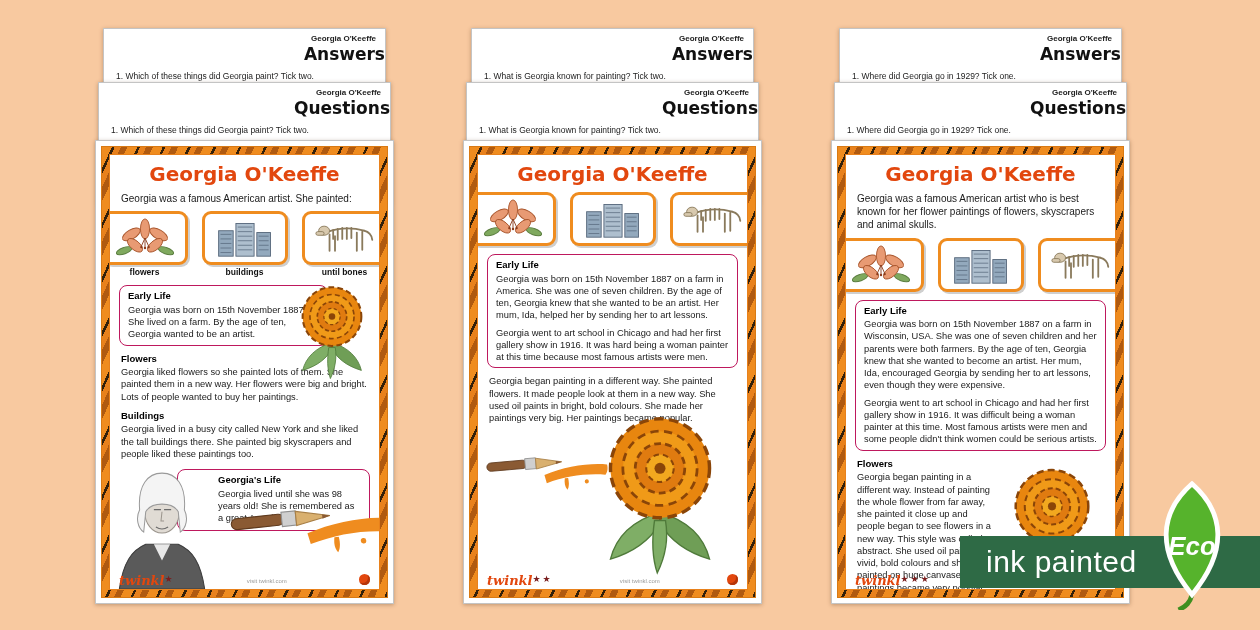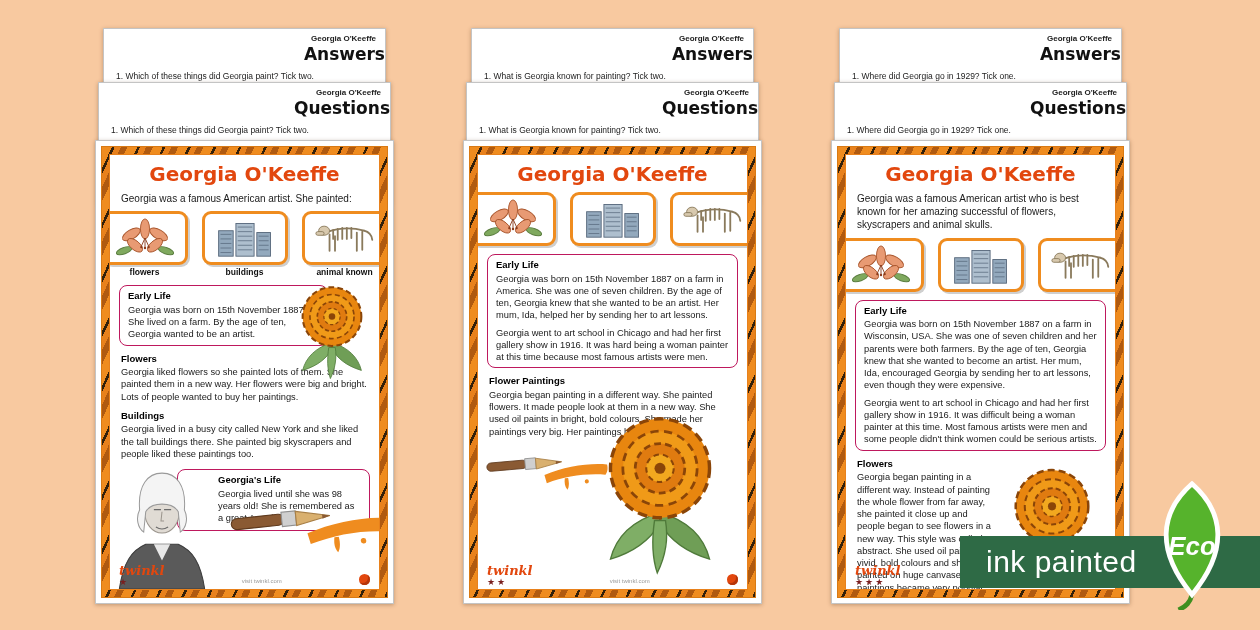--- a/index.html
+++ b/index.html
@@ -42,21 +42,21 @@
   .marigold-lg{position:absolute;right:16px;bottom:12px;width:142px;height:172px;z-index:1}
   .brush-2{position:absolute;left:4px;bottom:96px;width:132px;height:50px;transform:rotate(-5deg);z-index:1}
   
   .flowers-flex{display:flex;gap:8px;margin:7px 2px 0}
   .flowers-flex .txt{flex:1;font-size:9.3px;line-height:1.32;color:#1a1a1a}
   .flowers-flex .txt b{display:block;font-size:9.5px;margin-bottom:1px;color:#000}
   .flowers-flex .txt p{margin:0}
   .marigold-md{width:104px;height:126px;flex:0 0 auto;margin-top:2px}
   
   .sfoot{position:absolute;left:9px;right:9px;bottom:2px;display:flex;align-items:flex-end;z-index:5}
-  .brandcol{display:flex;flex-direction:column;line-height:1}
+  .brandcol{display:flex;line-height:1}
   .brand{font-family:"DejaVu Serif",serif;font-style:italic;font-weight:700;color:#e2470e;font-size:13px}
   .stars{color:#7a1f1f;font-size:9px;letter-spacing:2px;margin-top:1px}
   .visit{flex:1;text-align:center;font-size:6px;color:#9a9a9a;margin-bottom:3px}
   .minilogo{width:11px;height:11px;border-radius:50%;background:#e2470e;margin-bottom:2px;box-shadow:inset -2px -2px 0 #b5350a}
   
   .eco-banner{position:absolute;right:0;bottom:42px;width:300px;height:52px;background:#2e6a45;display:flex;align-items:center;z-index:10}
   .eco-label{color:#fff;font-size:30px;font-weight:400;margin-left:26px;letter-spacing:.5px}
   .eco-leaf{position:absolute;right:24px;bottom:20px;width:88px;height:130px;z-index:11}
   .symdefs{position:absolute;width:0;height:0;overflow:hidden}
 </style>
@@ -169,21 +169,21 @@
               </svg>
             </span>
             <figcaption class="imgcap">buildings</figcaption>
           </figure>
         <figure class="imgfig">
             <span class="imgbox">
               <svg>
                 <use href="#sym-bones"></use>
               </svg>
             </span>
-            <figcaption class="imgcap">animal known</figcaption>
+            <figcaption class="imgcap">until bones</figcaption>
           </figure>
       </div>
       <div class="early-wrap">
         <div class="obox narrow">
           <b>Early Life</b>
           <p>Georgia was born on 15th November 1887. She lived on a farm. By the age of ten, Georgia wanted to be an artist.</p>
         </div>
         <svg class="marigold-sm">
             <use href="#sym-marigold"></use>
           </svg>
@@ -257,21 +257,20 @@
               </svg>
             </span>
           </figure>
       </div>
       <div class="obox">
         <b>Early Life</b>
         <p>Georgia was born on 15th November 1887 on a farm in America. She was one of seven children. By the age of ten, Georgia knew that she wanted to be an artist. Her mum, Ida, helped her by sending her to art lessons.</p>
         <p>Georgia went to art school in Chicago and had her first gallery show in 1916. It was hard being a woman painter at this time because most famous artists were men.</p>
       </div>
       <div class="sec">
-        <b>Flower Paintings</b>
         <p>Georgia began painting in a different way. She painted flowers. It made people look at them in a new way. She used oil paints in bright, bold colours. She made her paintings very big. Her paintings became popular.</p>
       </div>
       <svg class="brush-2">
           <use href="#sym-brush"></use>
         </svg>
       <svg class="marigold-lg">
           <use href="#sym-marigold"></use>
         </svg>
       <footer class="sfoot">
         <span class="brandcol">
@@ -293,21 +292,21 @@
   </section>
   <section class="sheet questions">
     <span class="corner">Georgia O'Keeffe</span>
     <h2 class="sheet-h">Questions</h2>
     <p class="qline">1. Where did Georgia go in 1929? Tick one.</p>
   </section>
   <section class="sheet mainsheet">
     <div class="band"></div>
     <div class="inner">
       <h1 class="main-title">Georgia O'Keeffe</h1>
-      <p class="intro">Georgia was a famous American artist who is best known for her amazing successful of flowers, skyscrapers and animal skulls.</p>
+      <p class="intro">Georgia was a famous American artist who is best known for her flower paintings of flowers, skyscrapers and animal skulls.</p>
       <div class="imgrow">
         <figure class="imgfig">
             <span class="imgbox">
               <svg>
                 <use href="#sym-flower"></use>
               </svg>
             </span>
           </figure>
         <figure class="imgfig">
             <span class="imgbox">

